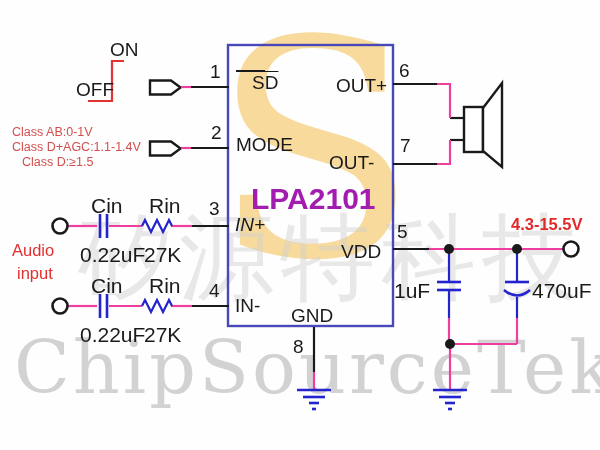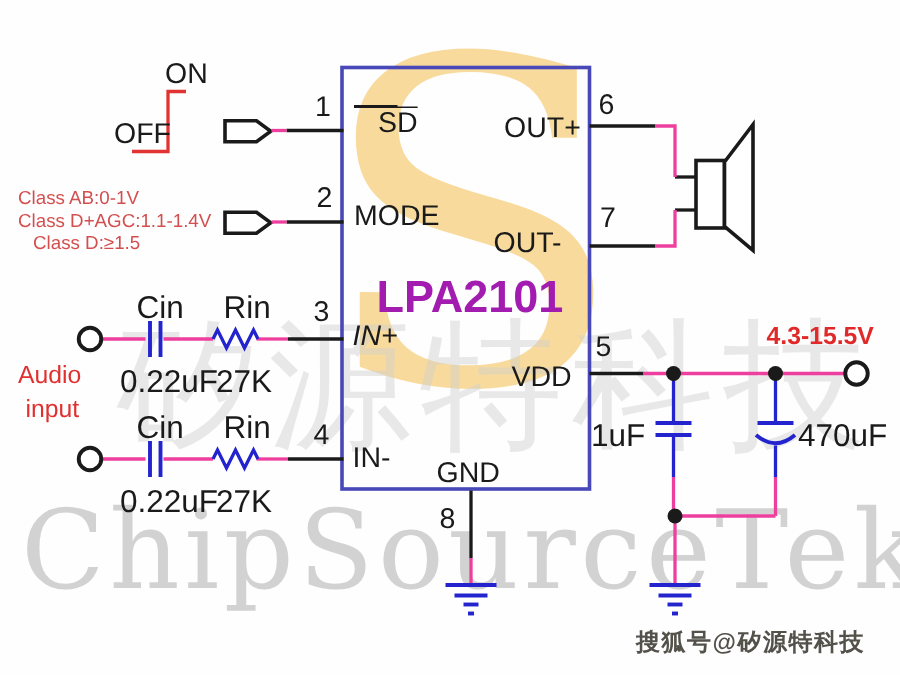--- a/index.html
+++ b/index.html
@@ -189,15 +189,14 @@
   <div class="abs complbl" style="left:91px;top:275px;">Cin</div>
   <div class="abs complbl" style="left:149px;top:275px;">Rin</div>
   <div class="abs complbl" style="left:80px;top:324px;">0.22uF</div>
   <div class="abs complbl" style="left:144px;top:324px;">27K</div>
 
   <div class="abs complbl" style="left:394px;top:280px;">1uF</div>
   <div class="abs complbl" style="left:532px;top:280px;">470uF</div>
 
   <div class="abs" style="left:511px;top:216px;font-size:16.5px;font-weight:bold;color:#e02a2a;z-index:5;">4.3-15.5V</div>
 
-  <div class="abs sohu">搜狐号@矽源特科技</div>
 
 </div>
 
 </body></html>

